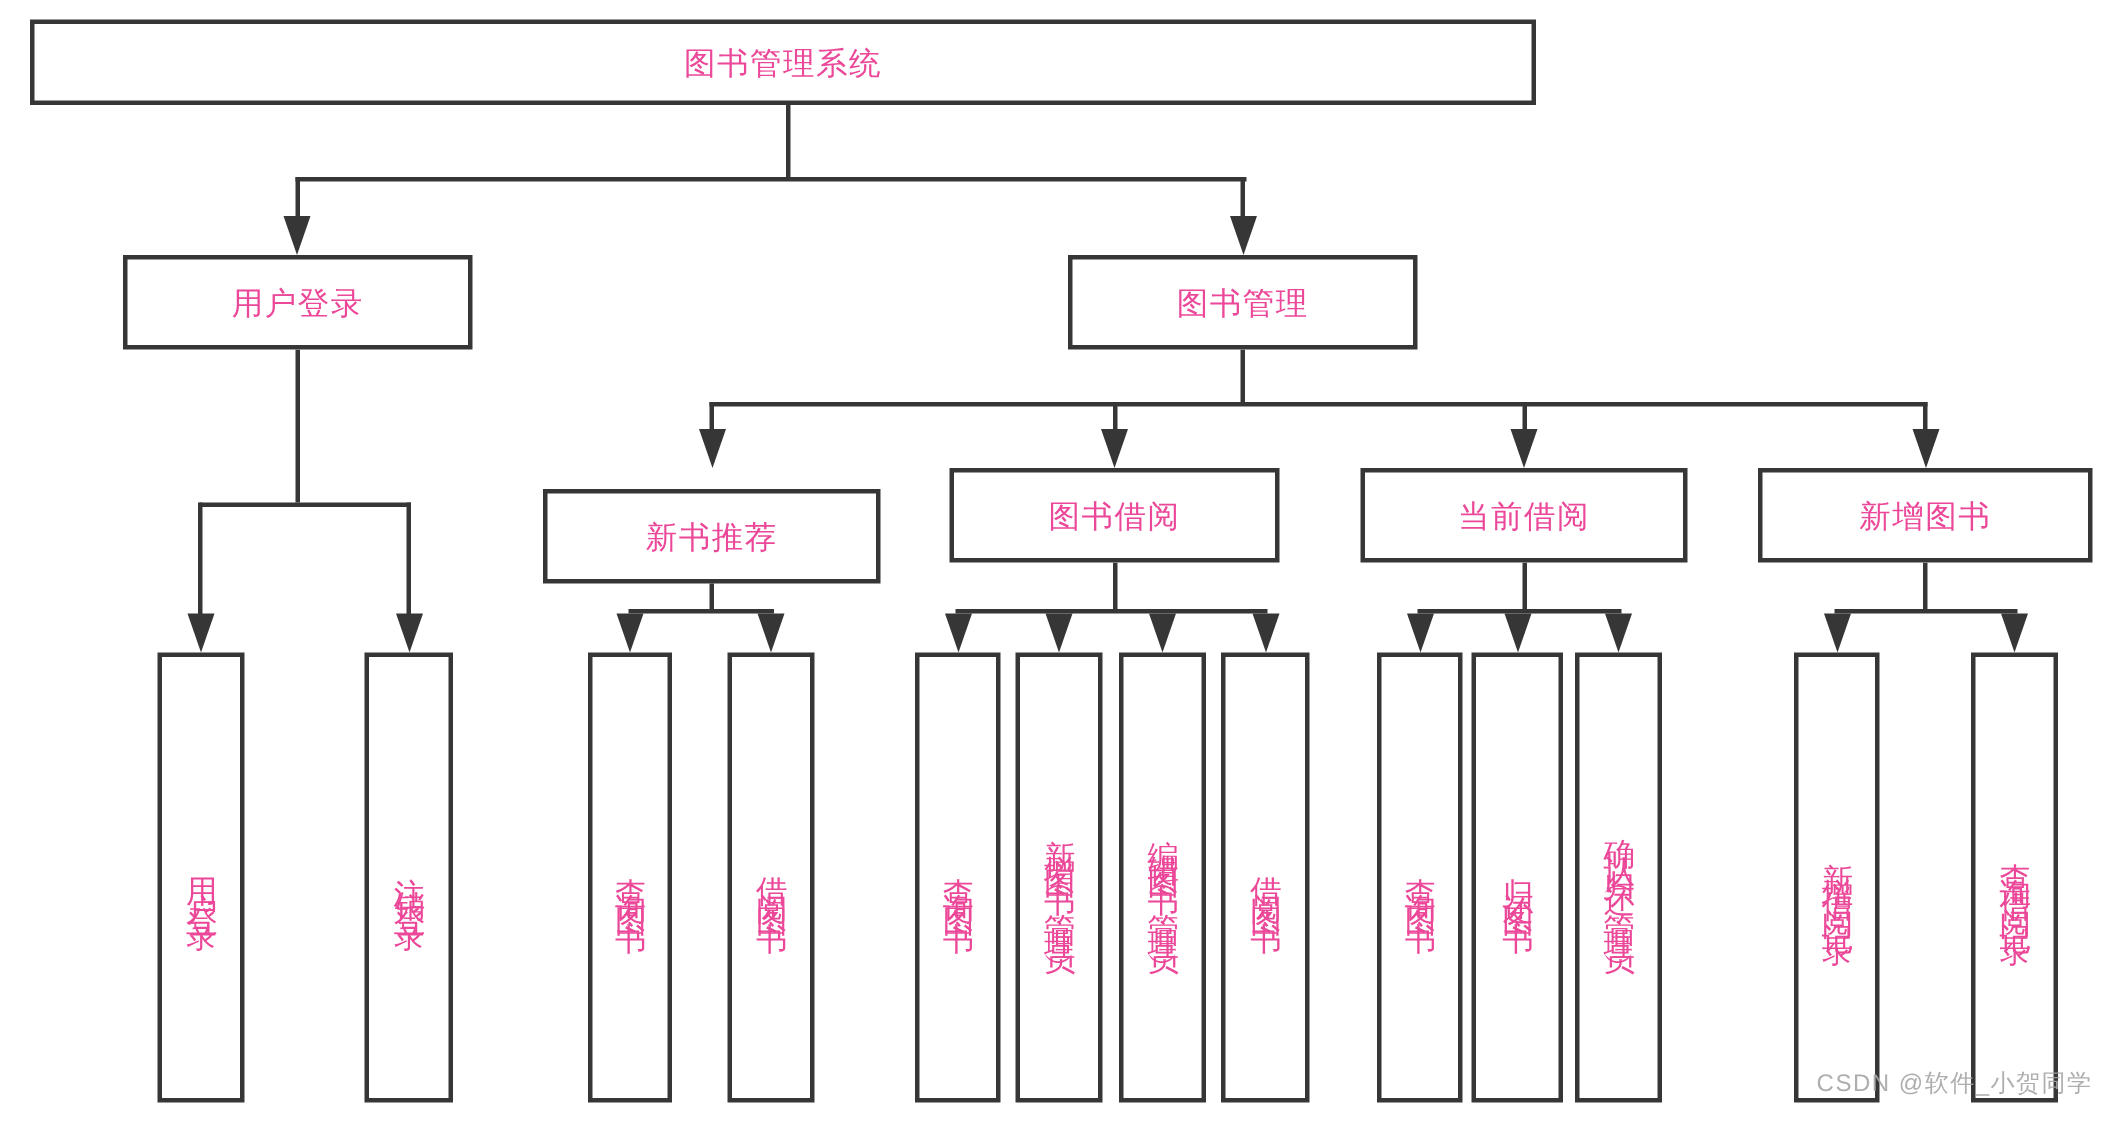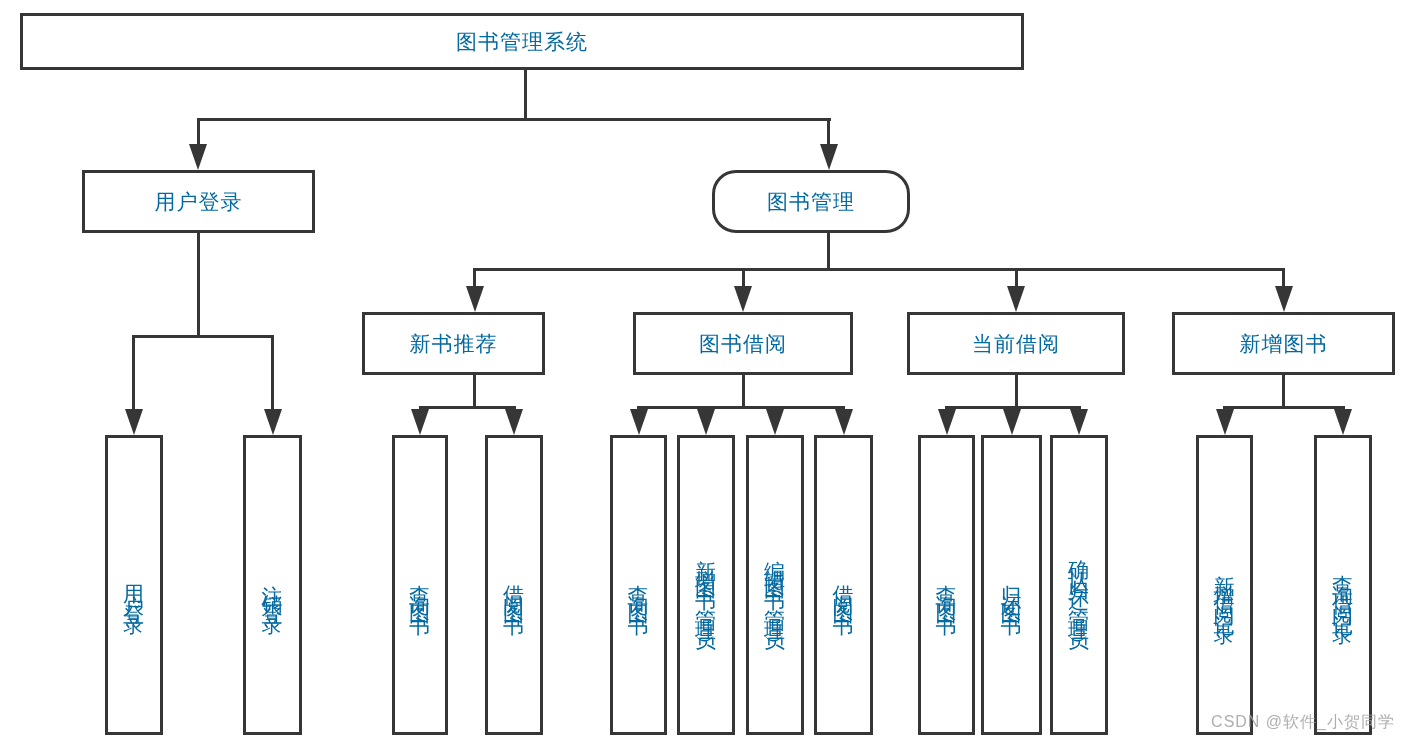--- a/index.html
+++ b/index.html
@@ -15,21 +15,21 @@
     overflow: hidden;
   }
   .box {
     position: absolute;
     background: #ffffff;
     border: 3px solid #363636;
     box-sizing: border-box;
     display: flex;
     align-items: center;
     justify-content: center;
-    color: #0369a1;
+    color: #ec4899;
     font-size: 21px;
     letter-spacing: 1px;
     z-index: 2;
   }
   .leaf {
     writing-mode: vertical-rl;
     letter-spacing: 10px;
     line-height: 1;
     padding-top: 6px;
     font-size: 21px;
@@ -61,23 +61,23 @@
     font-size: 16px;
     color: rgba(165,165,165,0.9);
     letter-spacing: 1px;
     z-index: 5;
     white-space: nowrap;
   }
 
   
   #root        { left: 20px;   top: 13px;  width: 1004px; height: 57px; }
   #user-login  { left: 82px;   top: 170px; width: 233px;  height: 63px; }
-  #book-mgmt   { left: 712px;  top: 170px; width: 198px;  height: 63px; border-radius: 24px; }
+  #book-mgmt   { left: 712px;  top: 170px; width: 233px;  height: 63px; }
 
-  #new-book-rec   { left: 362px;  top: 312px; width: 183px; height: 63px; }
+  #new-book-rec   { left: 362px;  top: 326px; width: 225px; height: 63px; }
   #book-borrow    { left: 633px;  top: 312px; width: 220px; height: 63px; }
   #current-borrow { left: 907px;  top: 312px; width: 218px; height: 63px; }
   #borrow-records { left: 1172px; top: 312px; width: 223px; height: 63px; }
 
   .leaf { top: 435px; height: 300px; }
   #leaf-user-login     { left: 105px;  width: 58px; }
   #leaf-logout         { left: 243px;  width: 59px; }
   #leaf-query-book-1   { left: 392px;  width: 56px; }
   #leaf-borrow-book-1  { left: 485px;  width: 58px; }
   #leaf-query-book-2   { left: 610px;  width: 57px; }

